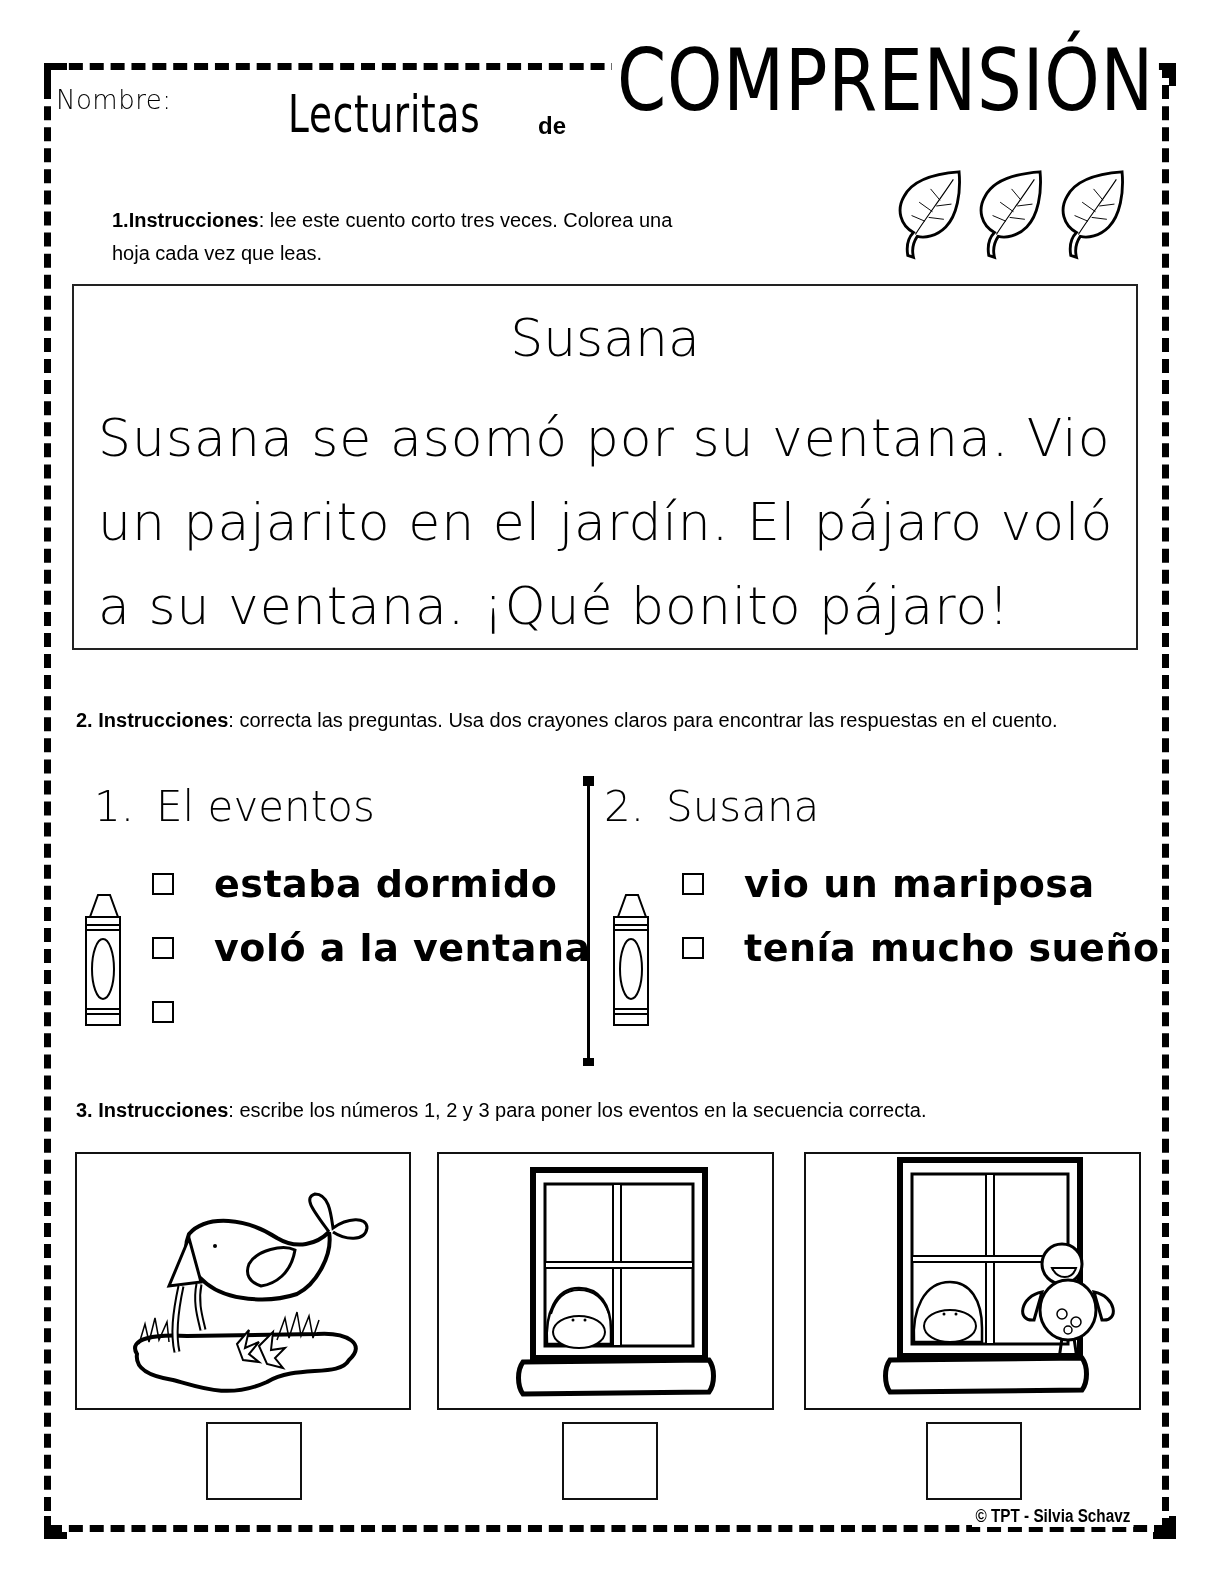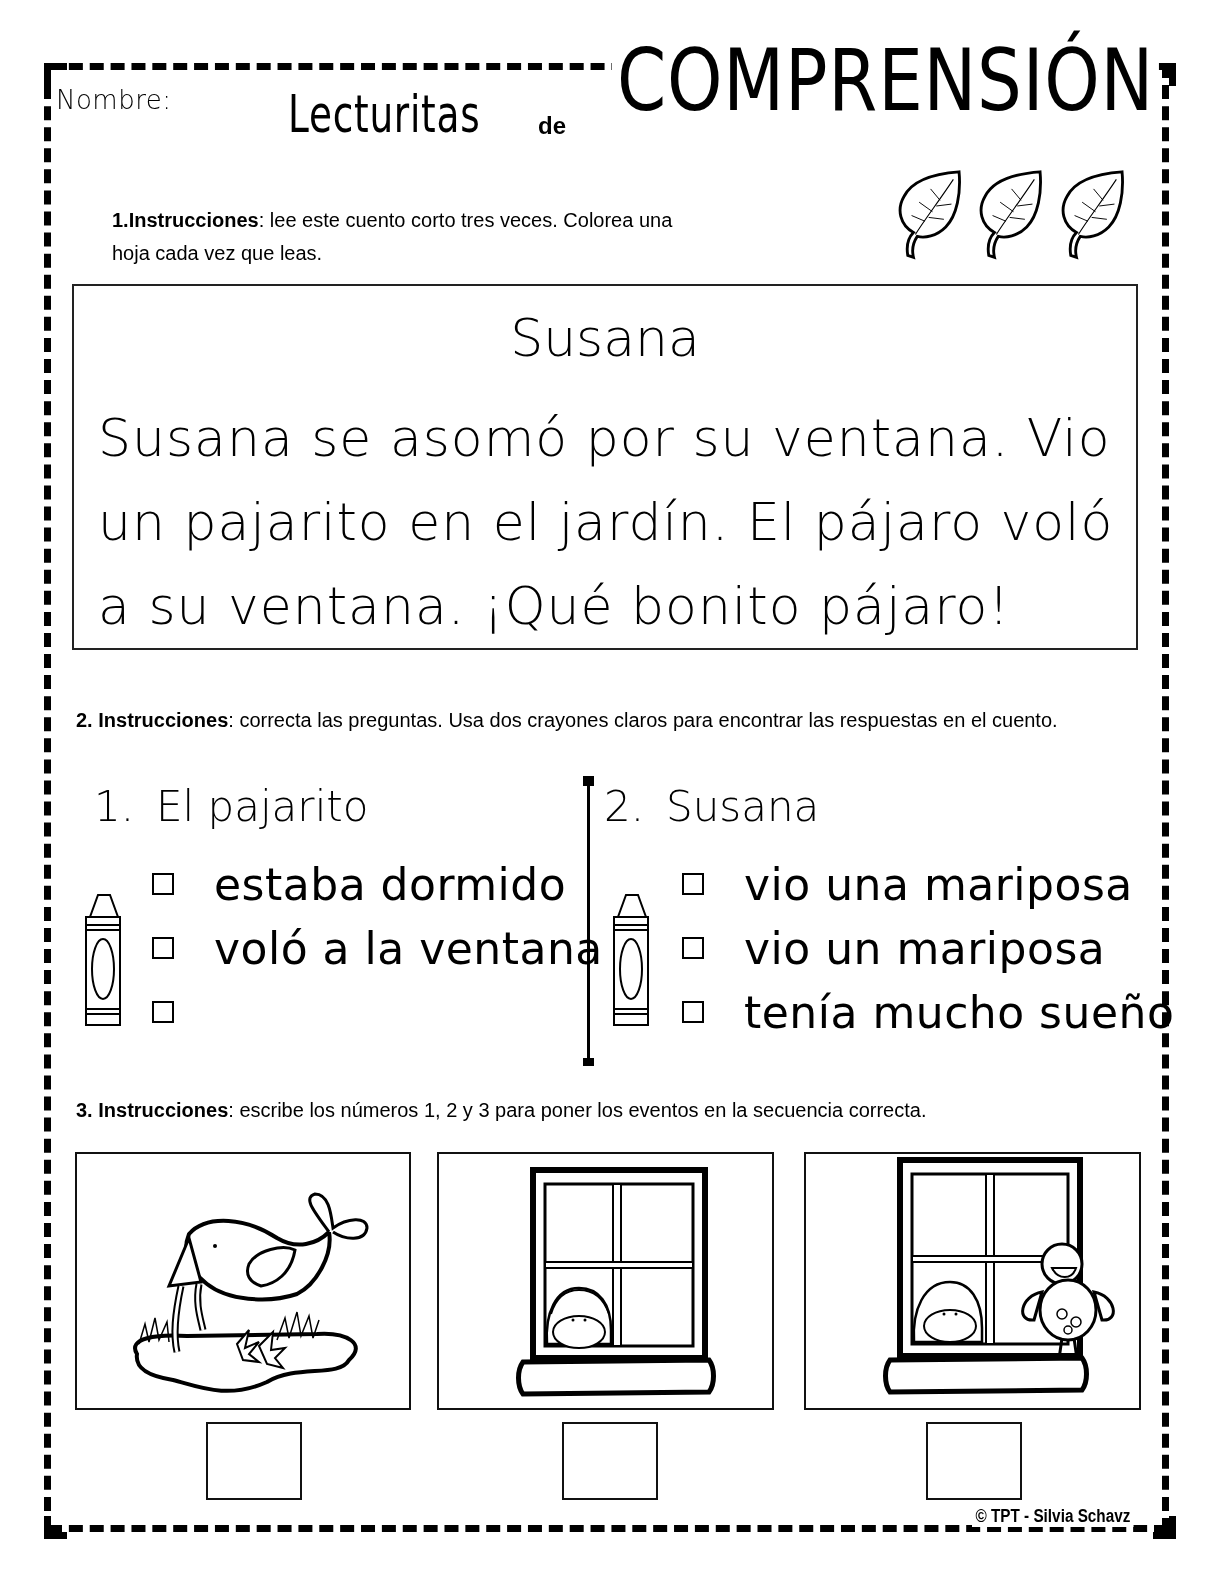--- a/index.html
+++ b/index.html
@@ -36,21 +36,21 @@
   .story-text { left:24px; top:110px; width:1020px; font-size:52px; line-height:84px; font-weight:300; letter-spacing:1px; }
 
   .q-divider { left:587px; top:778px; width:3px; height:288px; background:#000; }
   .q-divider-cap-top { left:583px; top:776px; width:11px; height:10px; background:#000; }
   .q-divider-cap-bot { left:583px; top:1058px; width:11px; height:8px; background:#000; }
 
   .q-head { font-size:42px; font-weight:300; }
   .q1-head { left:94px; top:782px; }
   .q2-head { left:604px; top:782px; }
   .q-num { display:inline-block; width:62px; }
-  .opt { font-size:44px; font-weight:400; display:flex; align-items:center; height:64px; letter-spacing:0.5px; }
+  .opt { font-size:38px; font-weight:700; display:flex; align-items:center; height:64px; letter-spacing:0.5px; }
   .checkbox { width:22px; height:22px; border:2px solid #000; box-sizing:border-box; margin-right:40px; flex:none; }
   .q1-opts { left:152px; top:852px; }
   .q2-opts { left:682px; top:852px; }
 
   .crayon { width:40px; height:135px; }
   .crayon1 { left:84px; top:893px; }
   .crayon2 { left:612px; top:893px; }
 
   .pic-box { top:1152px; height:258px; border:2px solid #111; box-sizing:border-box; overflow:hidden; }
   .pic1 { left:75px; width:336px; }
@@ -106,21 +106,21 @@
 <div class="abs story-box">
   <div class="abs story-title">Susana</div>
   <div class="abs story-text">Susana se asomó por su ventana. Vio un pajarito en el jardín. El pájaro voló a su ventana. ¡Qué bonito pájaro!</div>
 </div>
 
 <div class="abs instr instr2">
   <b>2. Instrucciones</b><span>: correcta las preguntas. Usa dos crayones claros para encontrar las respuestas en el cuento.</span>
 </div>
 
 <div class="abs q-head q1-head">
-  <span class="q-num">1.</span><span>El pajarito</span>
+  <span class="q-num">1.</span><span>El eventos</span>
 </div>
 <div class="abs q-head q2-head">
   <span class="q-num">2.</span><span>Susana</span>
 </div>
 
 <div class="abs q-divider"></div>
 <div class="abs q-divider-cap-top"></div>
 <div class="abs q-divider-cap-bot"></div>
 
 <svg class="abs crayon crayon1" viewBox="0 0 40 135">
@@ -149,24 +149,20 @@
     </div>
   <div class="opt">
       <span class="checkbox"></span>
       <span>voló a la ventana</span>
     </div>
   <div class="opt">
       <span class="checkbox"></span>
     </div>
 </div>
 <div class="abs q2-opts">
-  <div class="opt">
-      <span class="checkbox"></span>
-      <span>vio una mariposa</span>
-    </div>
   <div class="opt">
       <span class="checkbox"></span>
       <span>vio un mariposa</span>
     </div>
   <div class="opt">
       <span class="checkbox"></span>
       <span>tenía mucho sueño</span>
     </div>
 </div>
 

